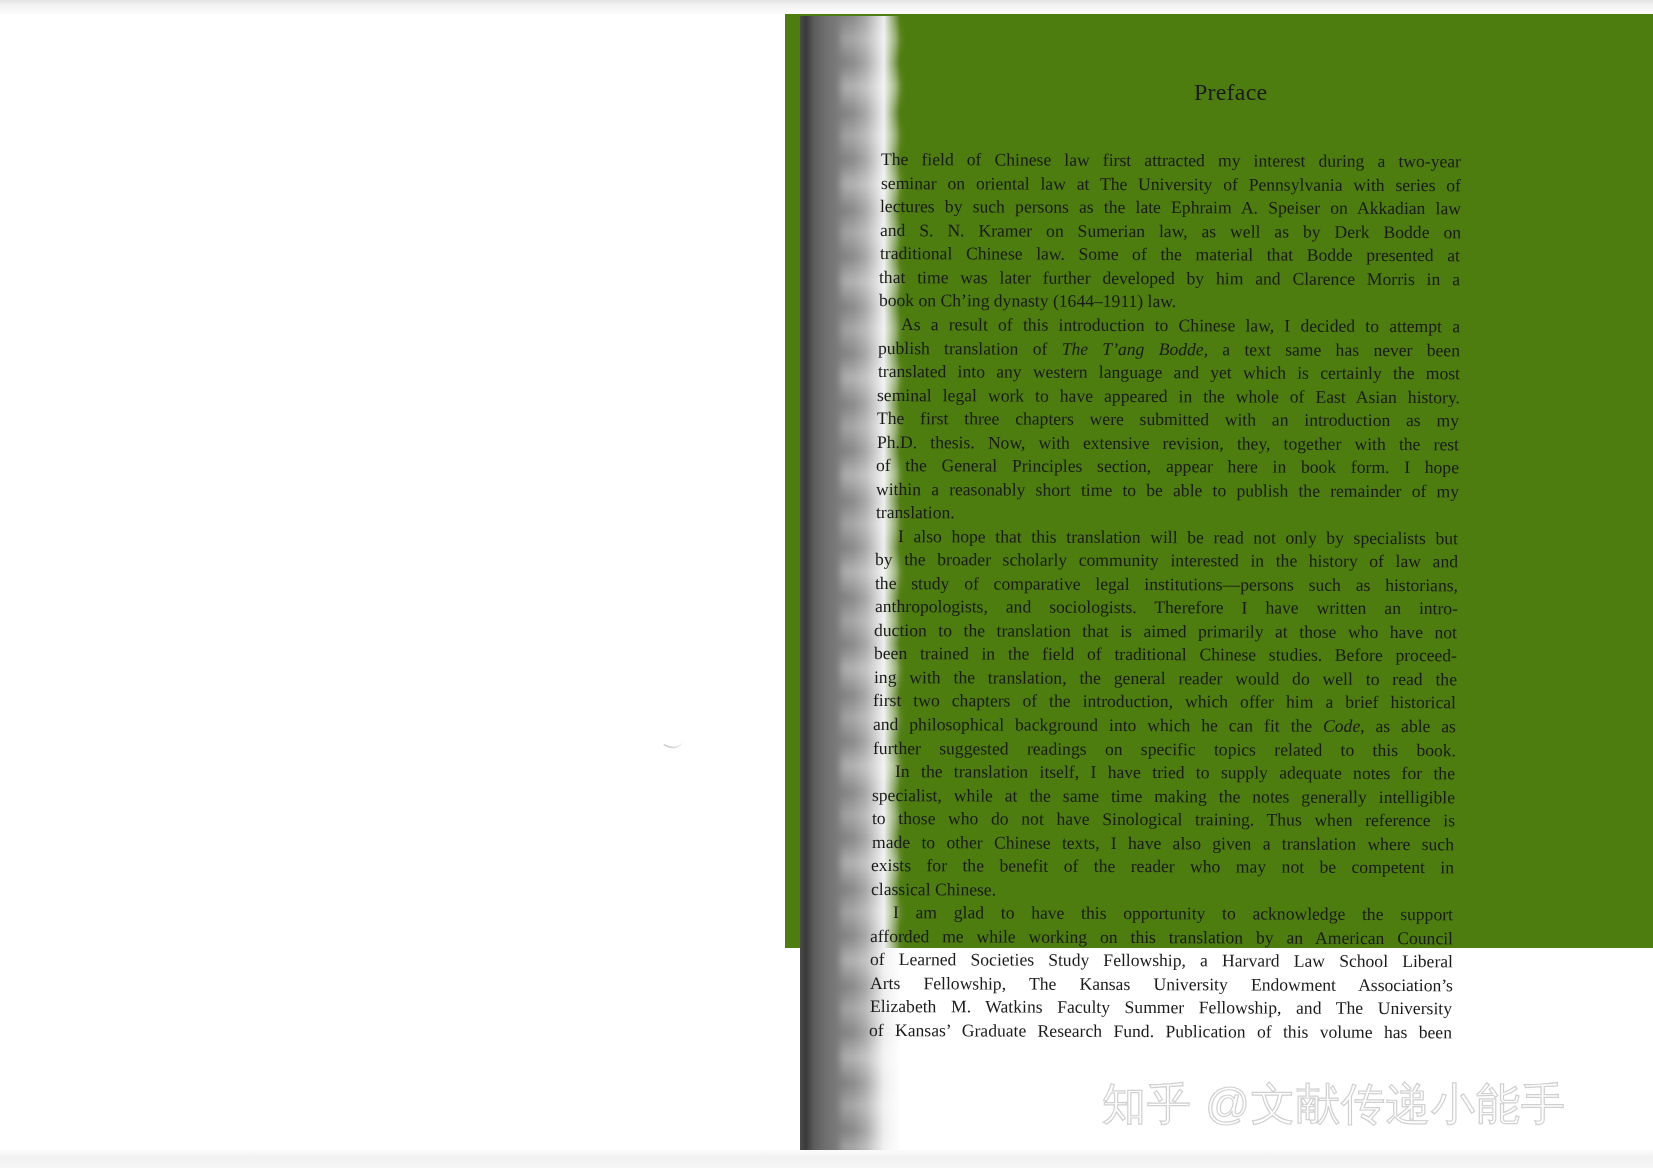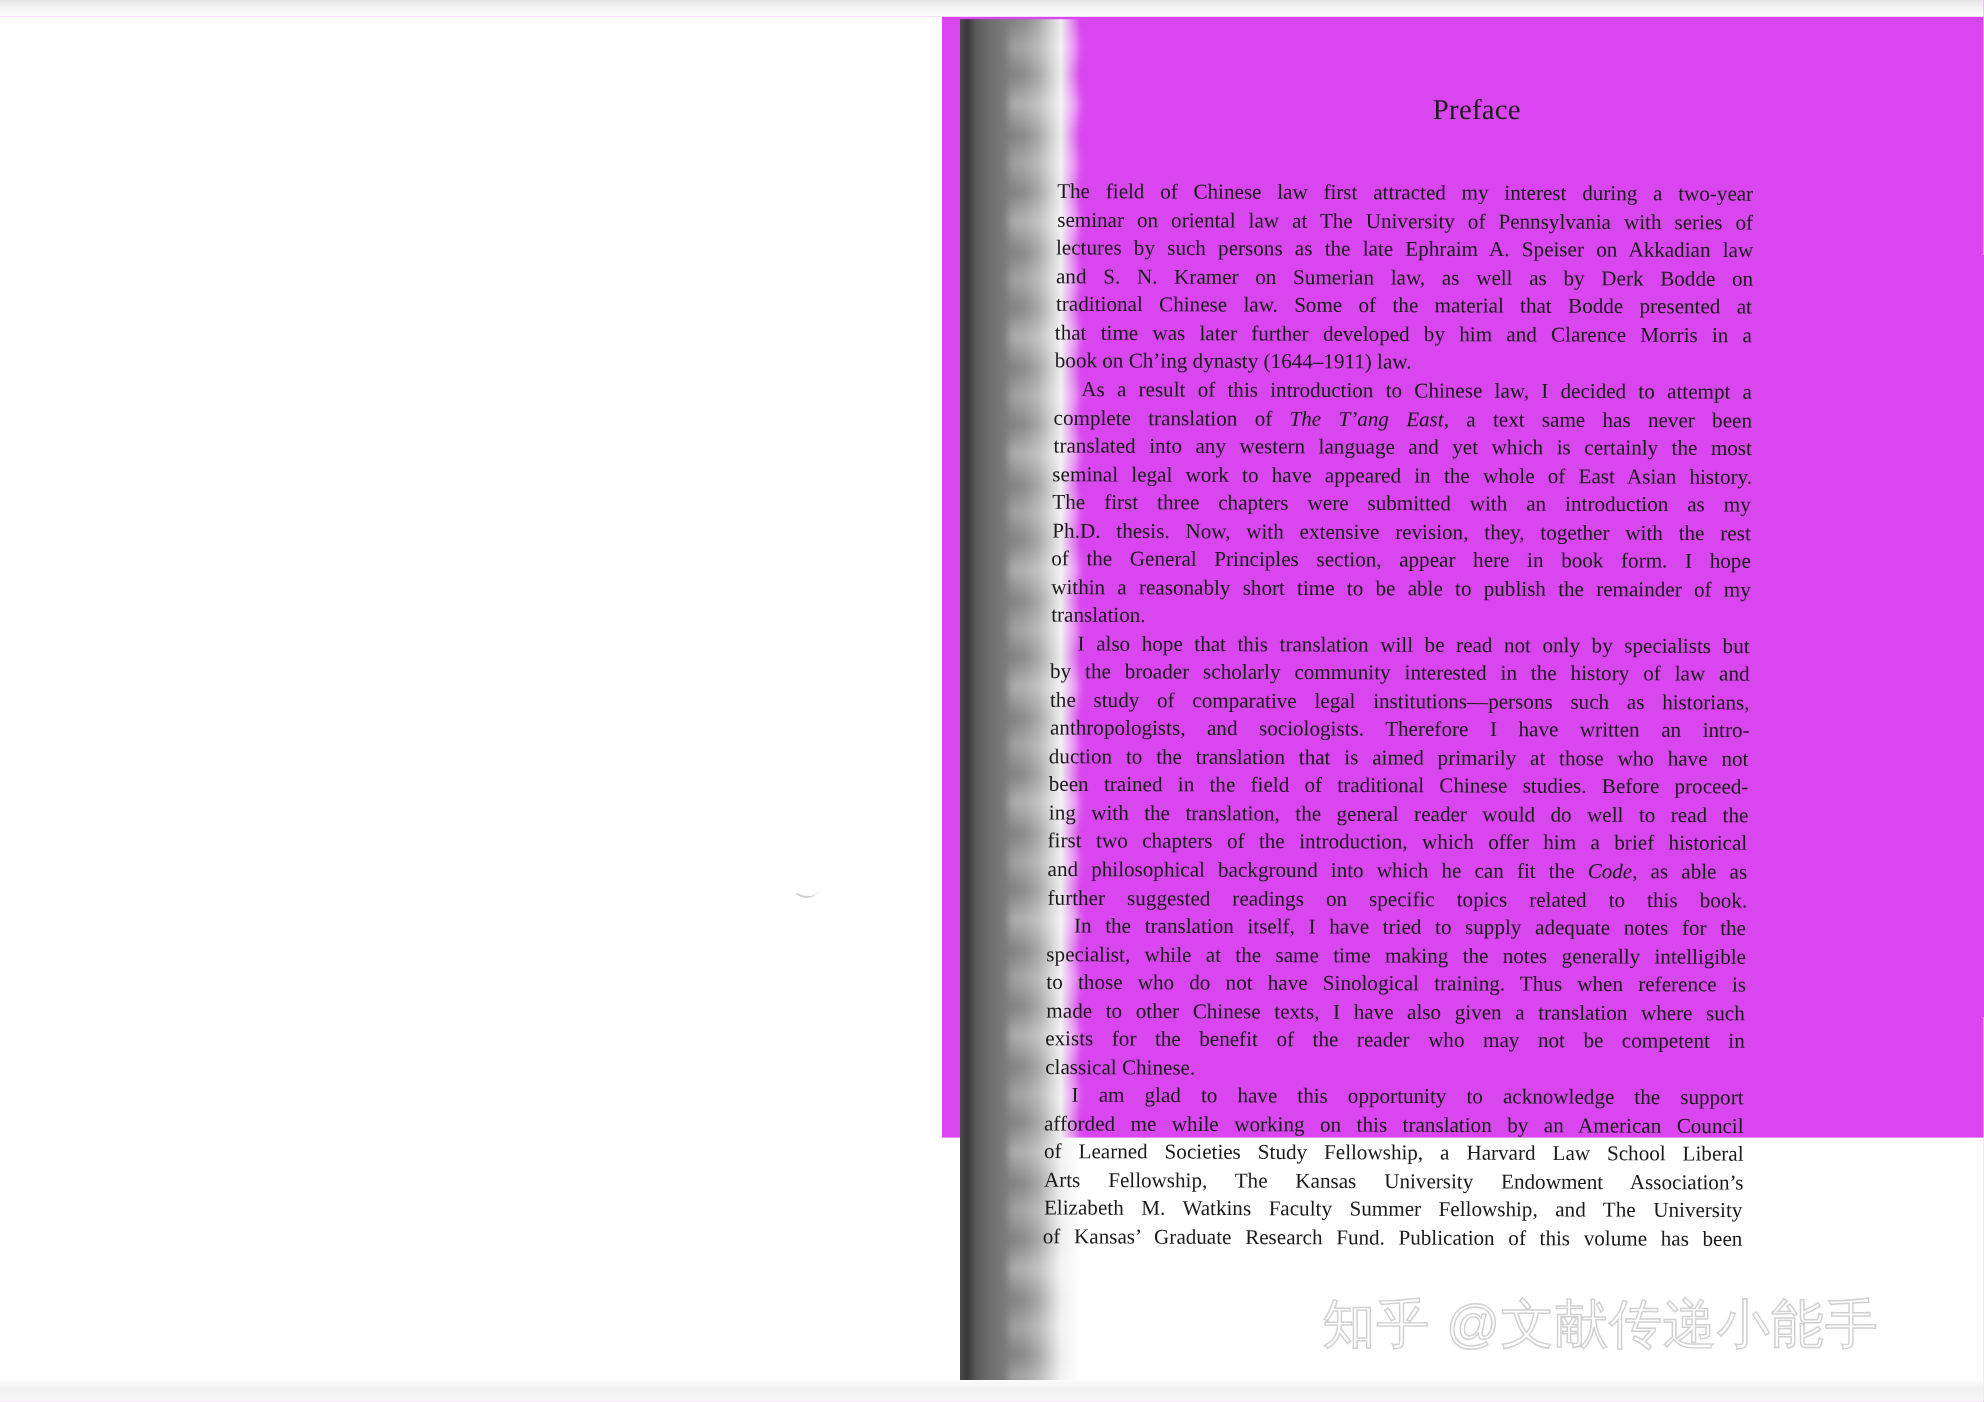--- a/index.html
+++ b/index.html
@@ -11,21 +11,21 @@
       width: 1653px;
       height: 1168px;
       position: relative;
       overflow: hidden;
       font-family: "Liberation Serif", "DejaVu Serif", serif;
     }
     .scan {
       position: absolute;
       left: 0; top: 0;
       width: 1653px; height: 948px;
-      background: #d946ef;
+      background: #4d7c0f;
     }
     .top-edge {
       position: absolute;
       left: 0; top: 0;
       width: 1653px; height: 14px;
       background: linear-gradient(to bottom, #e4e4e4 0px, #f4f4f4 6px, #fcfcfc 14px);
     }
     .bottom-edge {
       position: absolute;
       left: 0; top: 1150px;
@@ -146,21 +146,21 @@
 
     <div class="line" style="left:881px;top:147px;width:580px;">The field of Chinese law first attracted my interest during a two-year</div>
     <div class="line" style="left:881px;top:171px;width:580px;">seminar on oriental law at The University of Pennsylvania with series of</div>
     <div class="line" style="left:880px;top:194px;width:581px;">lectures by such persons as the late Ephraim A. Speiser on Akkadian law</div>
     <div class="line" style="left:880px;top:218px;width:581px;">and S. N. Kramer on Sumerian law, as well as by Derk Bodde on</div>
     <div class="line" style="left:880px;top:241px;width:580px;">traditional Chinese law. Some of the material that Bodde presented at</div>
     <div class="line" style="left:879px;top:265px;width:581px;">that time was later further developed by him and Clarence Morris in a</div>
     <div class="line last" style="left:879px;top:288px;width:581px;">book on Ch’ing dynasty (1644–1911) law.</div>
 
     <div class="line indent" style="left:879px;top:312px;width:581px;">As a result of this introduction to Chinese law, I decided to attempt a</div>
-    <div class="line" style="left:878px;top:336px;width:582px;"><span>complete translation of </span><i>The T’ang East</i><span>, a text same has never been</span></div>
+    <div class="line" style="left:878px;top:336px;width:582px;"><span>publish translation of </span><i>The T’ang Bodde</i><span>, a text same has never been</span></div>
     <div class="line" style="left:878px;top:359px;width:582px;">translated into any western language and yet which is certainly the most</div>
     <div class="line" style="left:877px;top:383px;width:583px;">seminal legal work to have appeared in the whole of East Asian history.</div>
     <div class="line" style="left:877px;top:406px;width:582px;">The first three chapters were submitted with an introduction as my</div>
     <div class="line" style="left:877px;top:430px;width:582px;">Ph.D. thesis. Now, with extensive revision, they, together with the rest</div>
     <div class="line" style="left:876px;top:453px;width:583px;">of the General Principles section, appear here in book form. I hope</div>
     <div class="line" style="left:876px;top:477px;width:583px;">within a reasonably short time to be able to publish the remainder of my</div>
     <div class="line last" style="left:876px;top:500px;width:583px;">translation.</div>
 
     <div class="line indent" style="left:876px;top:524px;width:582px;">I also hope that this translation will be read not only by specialists but</div>
     <div class="line" style="left:875px;top:547px;width:583px;">by the broader scholarly community interested in the history of law and</div>

